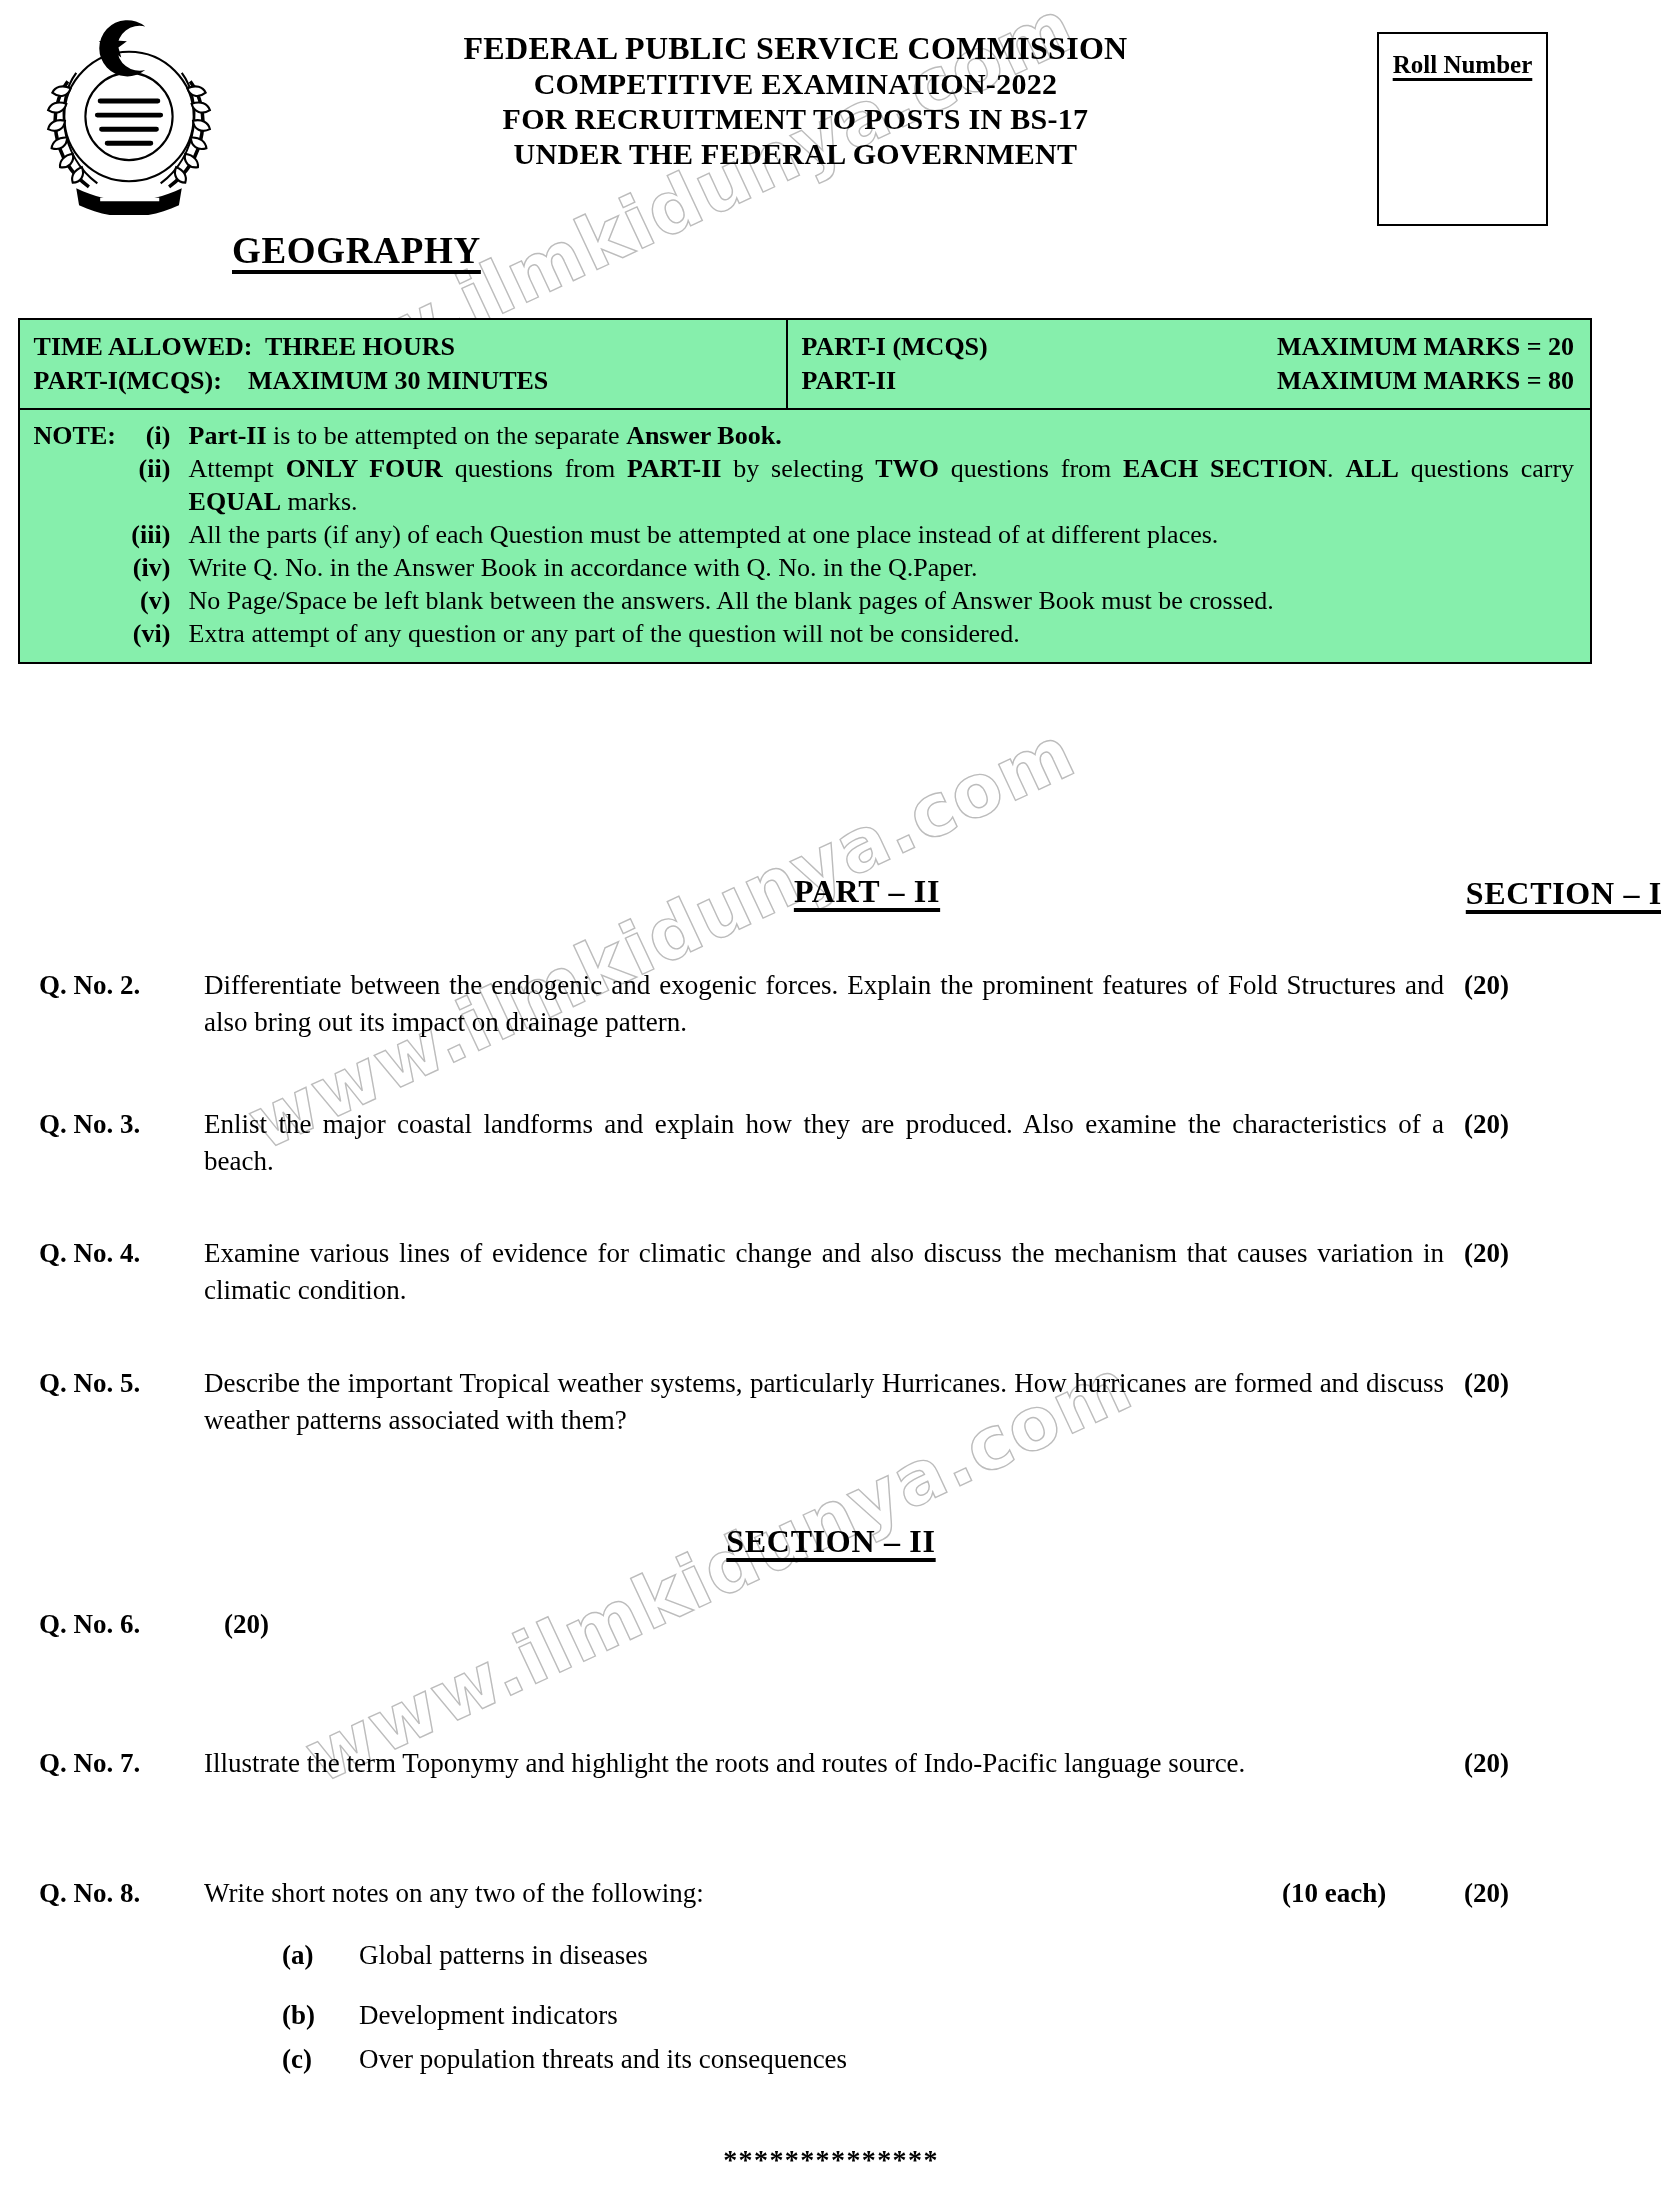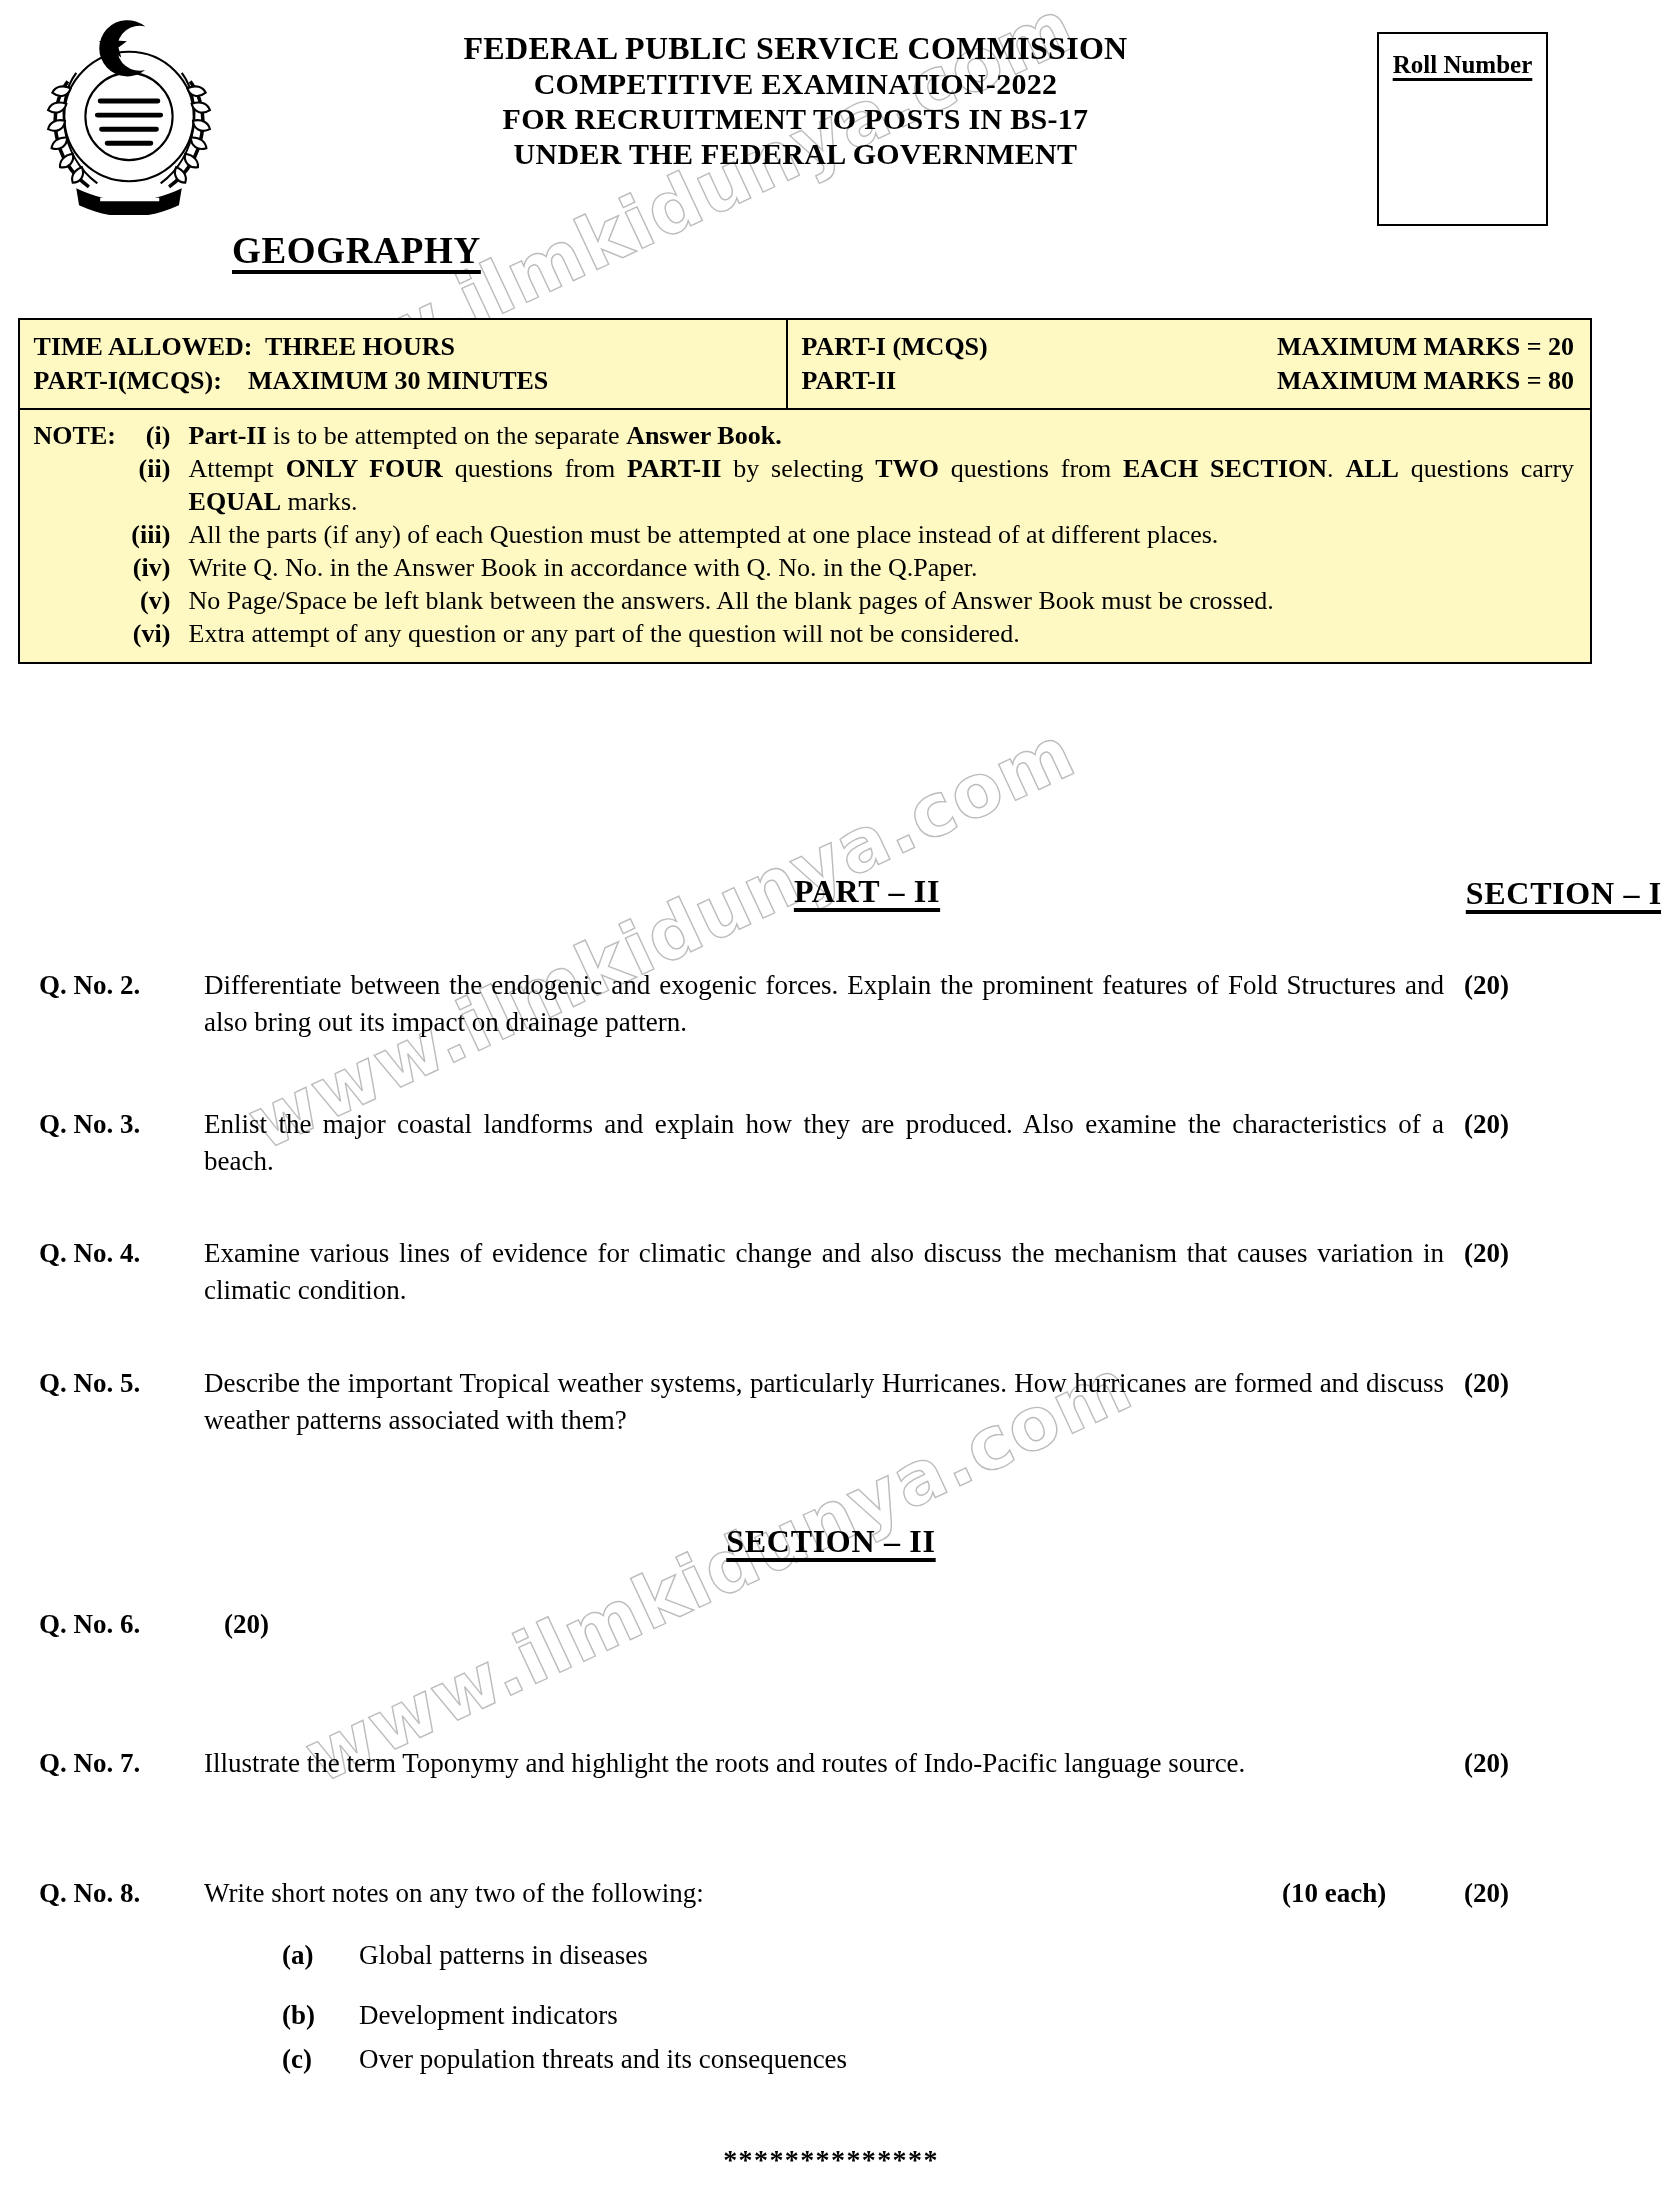--- a/index.html
+++ b/index.html
@@ -110,21 +110,21 @@
   }
 
   
   .infotable {
     position: absolute;
     left: 17.6px;
     top: 318px;
     width: 1574px;
     border: 2.1px solid #000;
     box-sizing: border-box;
-    background: #fef9c3;
+    background: #86efac;
   }
   .inforow {
     display: flex;
     border-bottom: 2.1px solid #000;
   }
   .info-left {
     width: 768px;
     padding: 10px 0 10px 14px;
     box-sizing: border-box;
     border-right: 2.1px solid #000;

